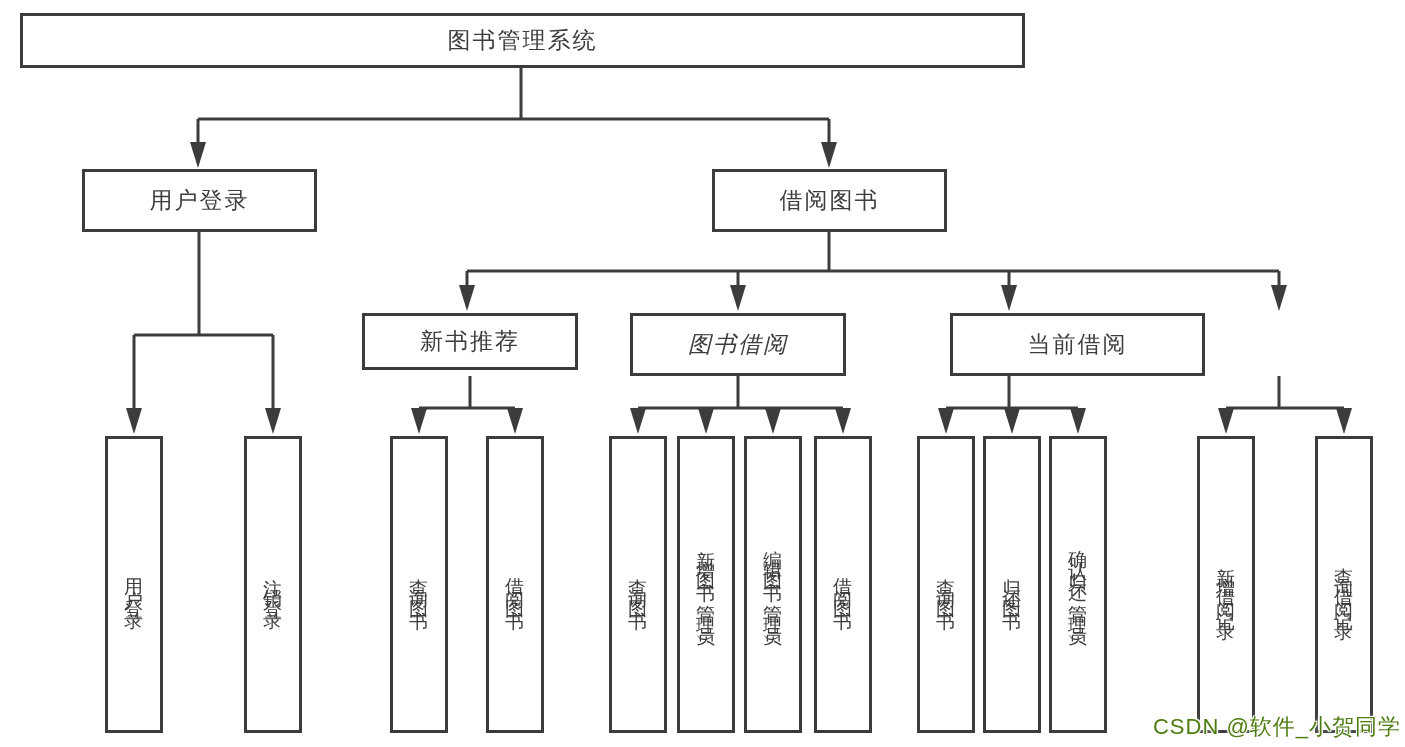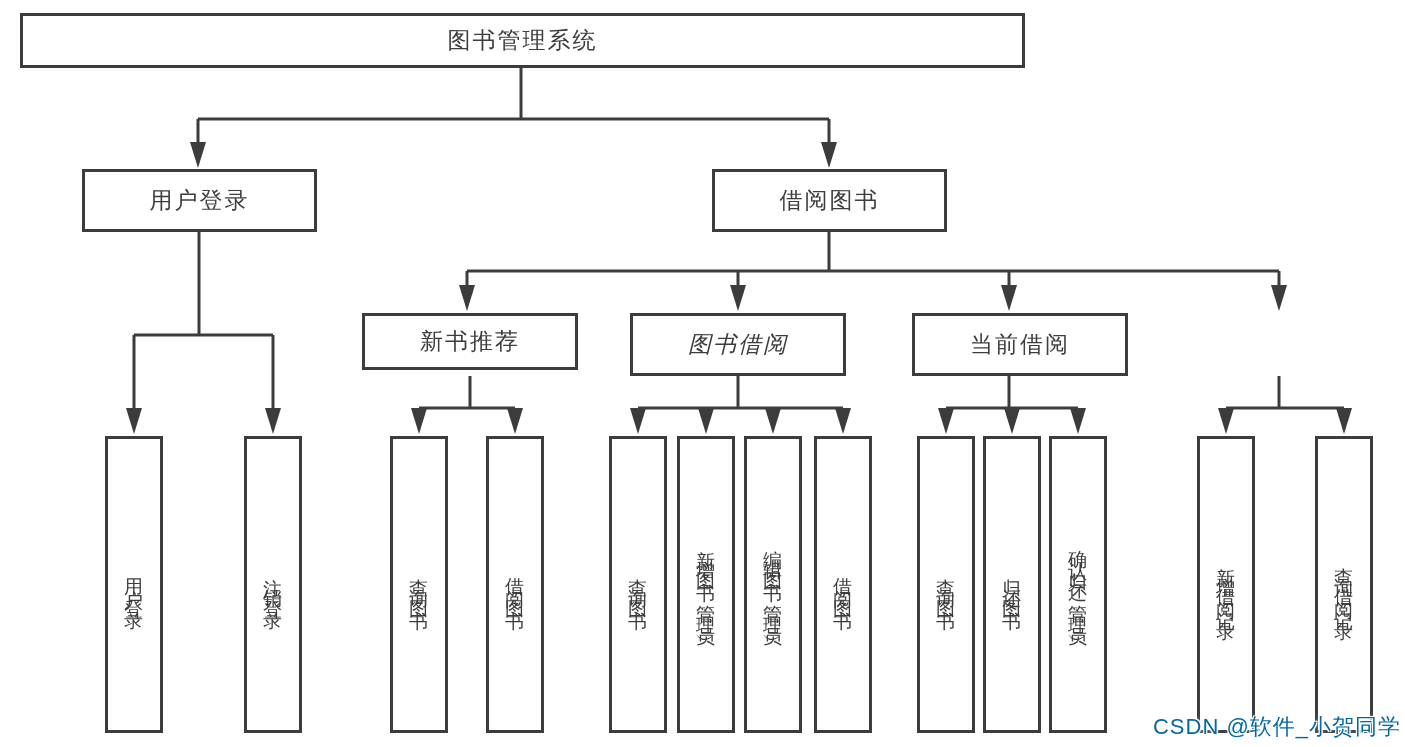--- a/index.html
+++ b/index.html
@@ -31,36 +31,36 @@
     line-height:1;
   }
   
   .n-root{left:20px;top:13px;width:1005px;height:55px;font-size:24px;}
   
   .n-l2a{left:82px; top:169px;width:235px;height:63px;}
   .n-l2b{left:712px;top:169px;width:235px;height:63px;}
   
   .n-l3a{left:362px; top:313px;width:216px;height:57px;}
   .n-l3b{left:630px; top:313px;width:216px;height:63px;font-style:italic;}
-  .n-l3c{left:912px; top:313px;width:216px;height:63px;}
+  .n-l3c{left:950px; top:313px;width:255px;height:63px;}
   .n-l3d{left:1171px;top:313px;width:216px;height:63px;}
   
   .leaf{top:436px;width:58px;height:297px;}
   .x1{left:105px;}  .x2{left:244px;}
   .x3{left:390px;}  .x4{left:486px;}
   .x5{left:609px;}  .x6{left:677px;}  .x7{left:744px;}  .x8{left:814px;}
   .x9{left:917px;}  .x10{left:983px;} .x11{left:1049px;}
   .x12{left:1197px;}.x13{left:1315px;}
   .watermark{
     position:absolute;
     right:4px;bottom:5px;
     z-index:6;
     font-size:22px;
     letter-spacing:1px;
-    color:#0369a1;
+    color:#4d7c0f;
     text-shadow:-1px -1px 0 #fff,1px -1px 0 #fff,-1px 1px 0 #fff,1px 1px 0 #fff,0 0 4px #fff;
     white-space:nowrap;
   }
 </style>
 </head>
 <body>
 
 <div class="canvas">
 
   <svg class="connectors" width="1405" height="747" viewBox="0 0 1405 747">

